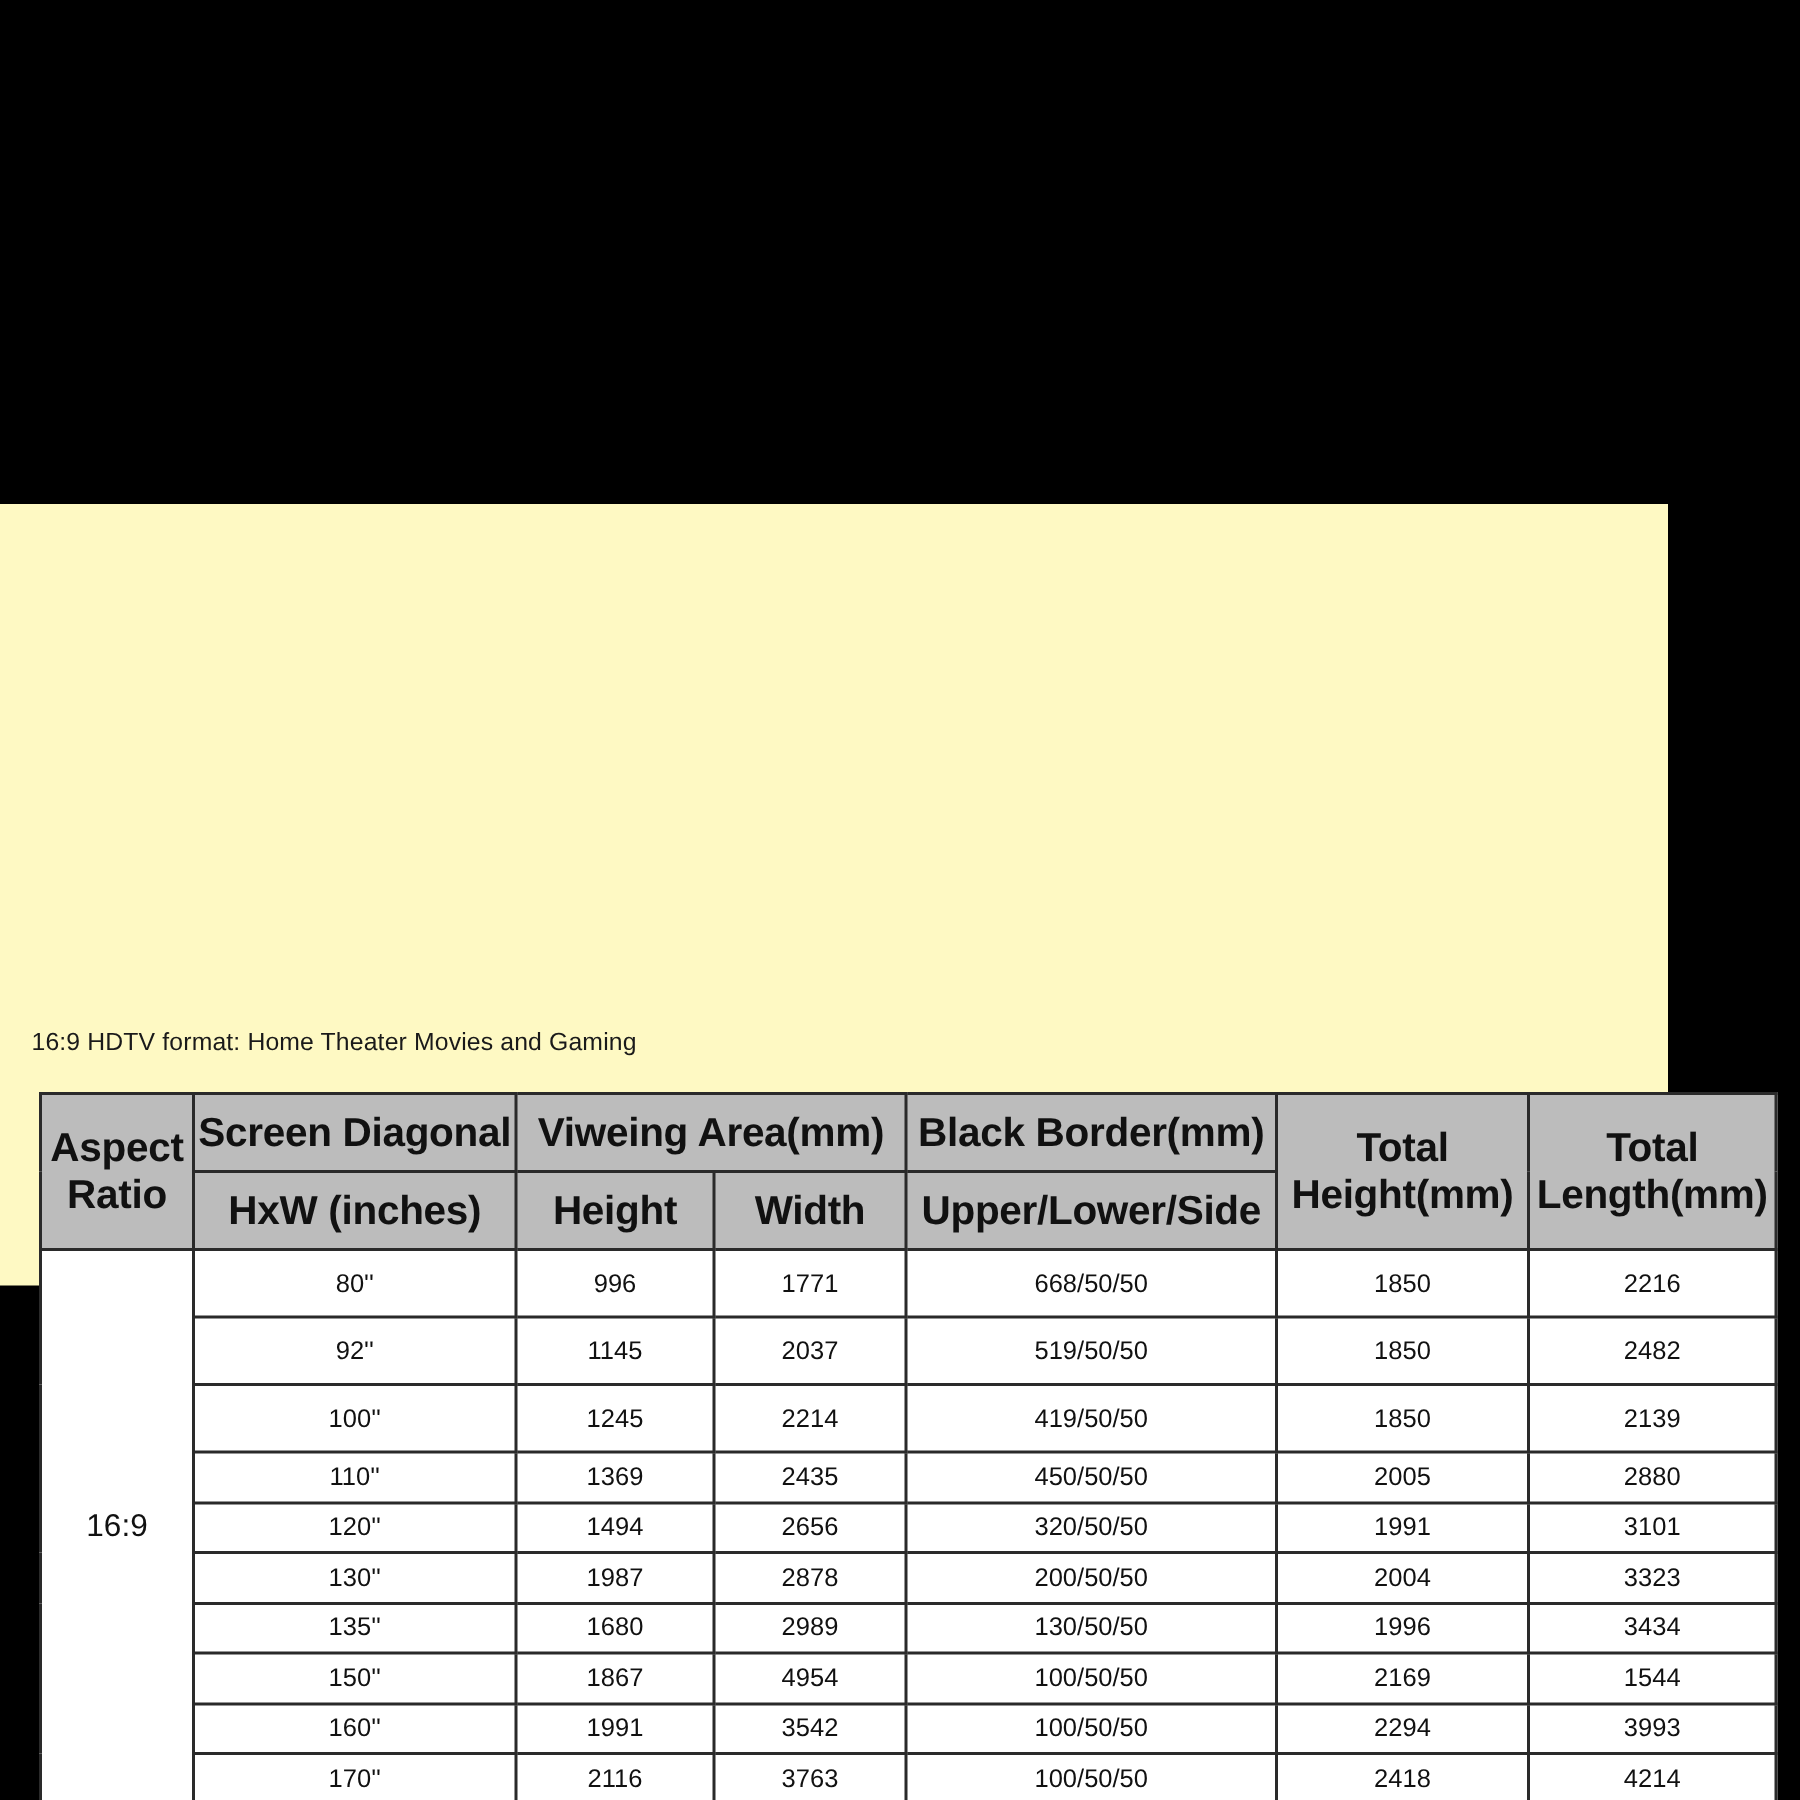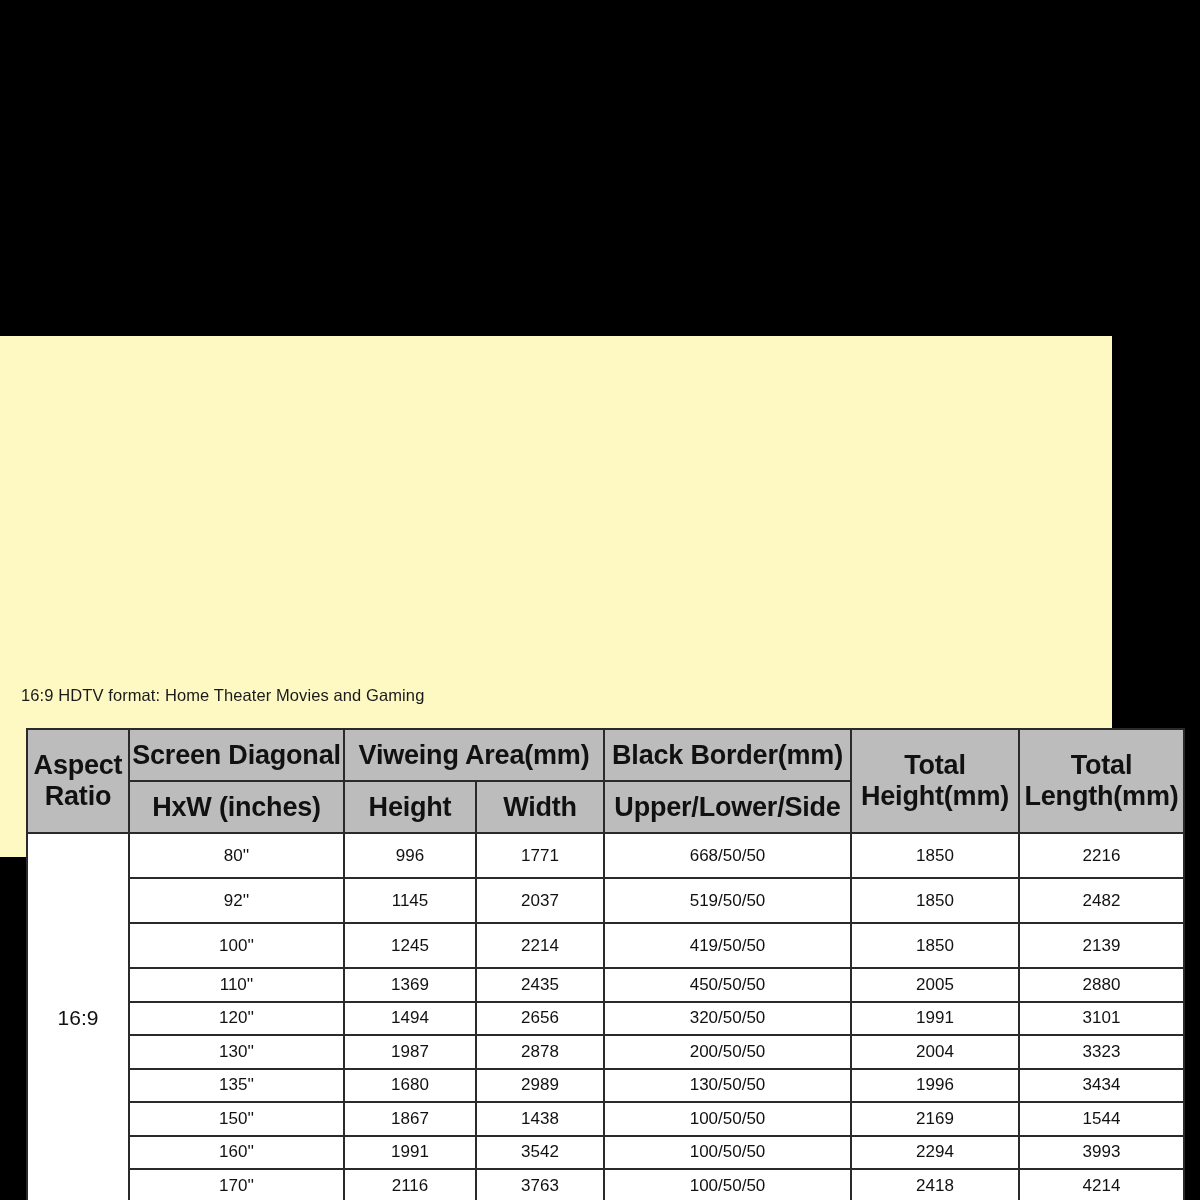--- a/index.html
+++ b/index.html
@@ -202,21 +202,21 @@
               <td class="bd">135''</td>
               <td class="bd">1680</td>
               <td class="bd">2989</td>
               <td class="bd">130/50/50</td>
               <td class="bd">1996</td>
               <td class="bd">3434</td>
             </tr>
             <tr>
               <td class="bd">150''</td>
               <td class="bd">1867</td>
-              <td class="bd">1438</td>
+              <td class="bd">4954</td>
               <td class="bd">100/50/50</td>
               <td class="bd">2169</td>
               <td class="bd">1544</td>
             </tr>
             <tr>
               <td class="bd">160''</td>
               <td class="bd">1991</td>
               <td class="bd">3542</td>
               <td class="bd">100/50/50</td>
               <td class="bd">2294</td>

